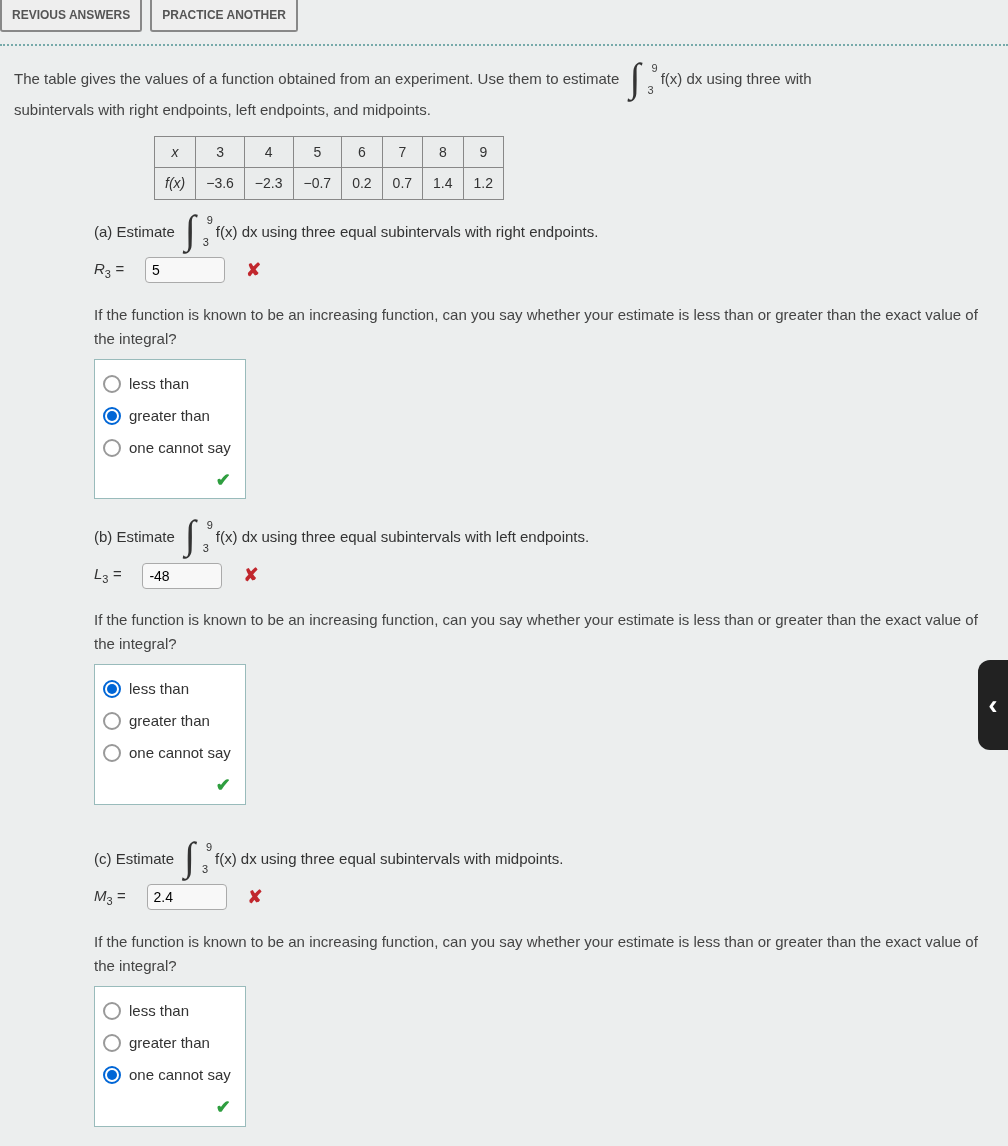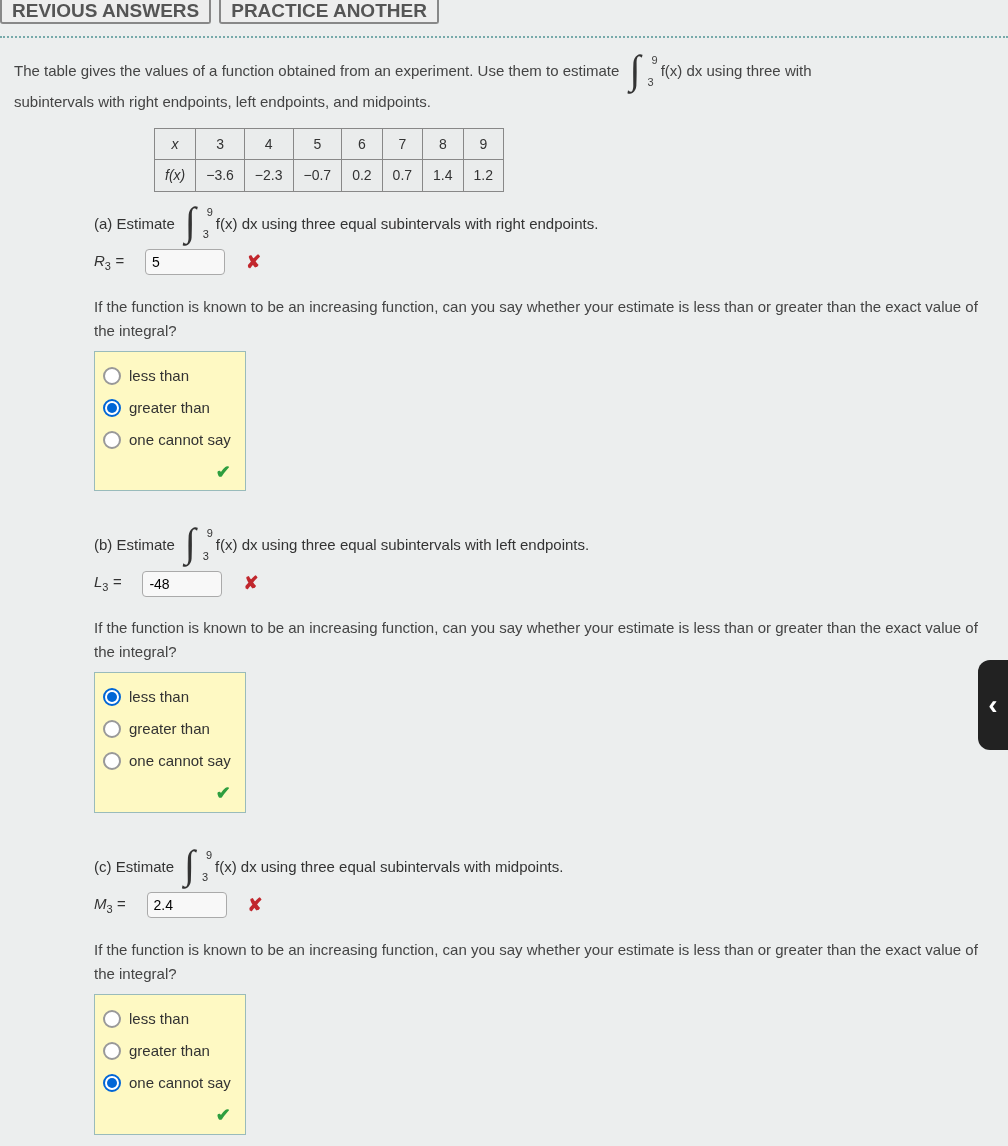--- a/index.html
+++ b/index.html
@@ -19,22 +19,22 @@
   .top-tabs {
     display: flex;
     gap: 8px;
     padding: 0 0 6px 0;
   }
   .tab-btn {
     border: 2px solid #888;
     background: #eee;
     color: #555;
     font-weight: bold;
-    padding: 0 10px;
-    font-size: 19px;
+    padding: 8px 10px;
+    font-size: 12px;
     border-top: none;
     border-radius: 0 0 3px 3px;
   }
   .dotted-sep {
     border: none;
     border-top: 2px dotted #7aa;
     margin: 6px 0 10px 0;
   }
   .content {
     padding: 6px 14px 20px 14px;
@@ -119,21 +119,21 @@
     font-size: 18px;
   }
   .followup {
     margin: 18px 0 8px 0;
     color: #444;
   }
   .radio-box {
     border: 1px solid #9bb;
     display: inline-block;
     padding: 8px 14px 4px 8px;
-    background: #fef9c3;
+    background: #ffffff;
     position: relative;
   }
   .radio-row {
     display: flex;
     align-items: center;
     gap: 8px;
     padding: 4px 0;
   }
   .radio {
     width: 18px;
@@ -248,21 +248,21 @@
             <span>greater than</span>
           </div>
         <div class="radio-row">
             <span class="radio"></span>
             <span>one cannot say</span>
           </div>
         <span class="chk-mark">✔</span>
       </div>
     </div>
 
-    <div class="part" style="margin-top:36px">
+    <div class="part" style="margin-top:20px">
       <div class="part-line">
         <span>(b) Estimate</span>
         <span class="integral"><span class="sym">∫</span><span class="up">9</span><span class="lo">3</span></span>
         <span class="fxdx">f(x) dx</span>
         <span>using three equal subintervals with left endpoints.</span>
       </div>
       <div class="ans-row">
         <span class="sub"><span>L</span><sub>3</sub> =</span>
         <input class="input-box" value="-48" style="">
         <span class="x-mark">✘</span>

